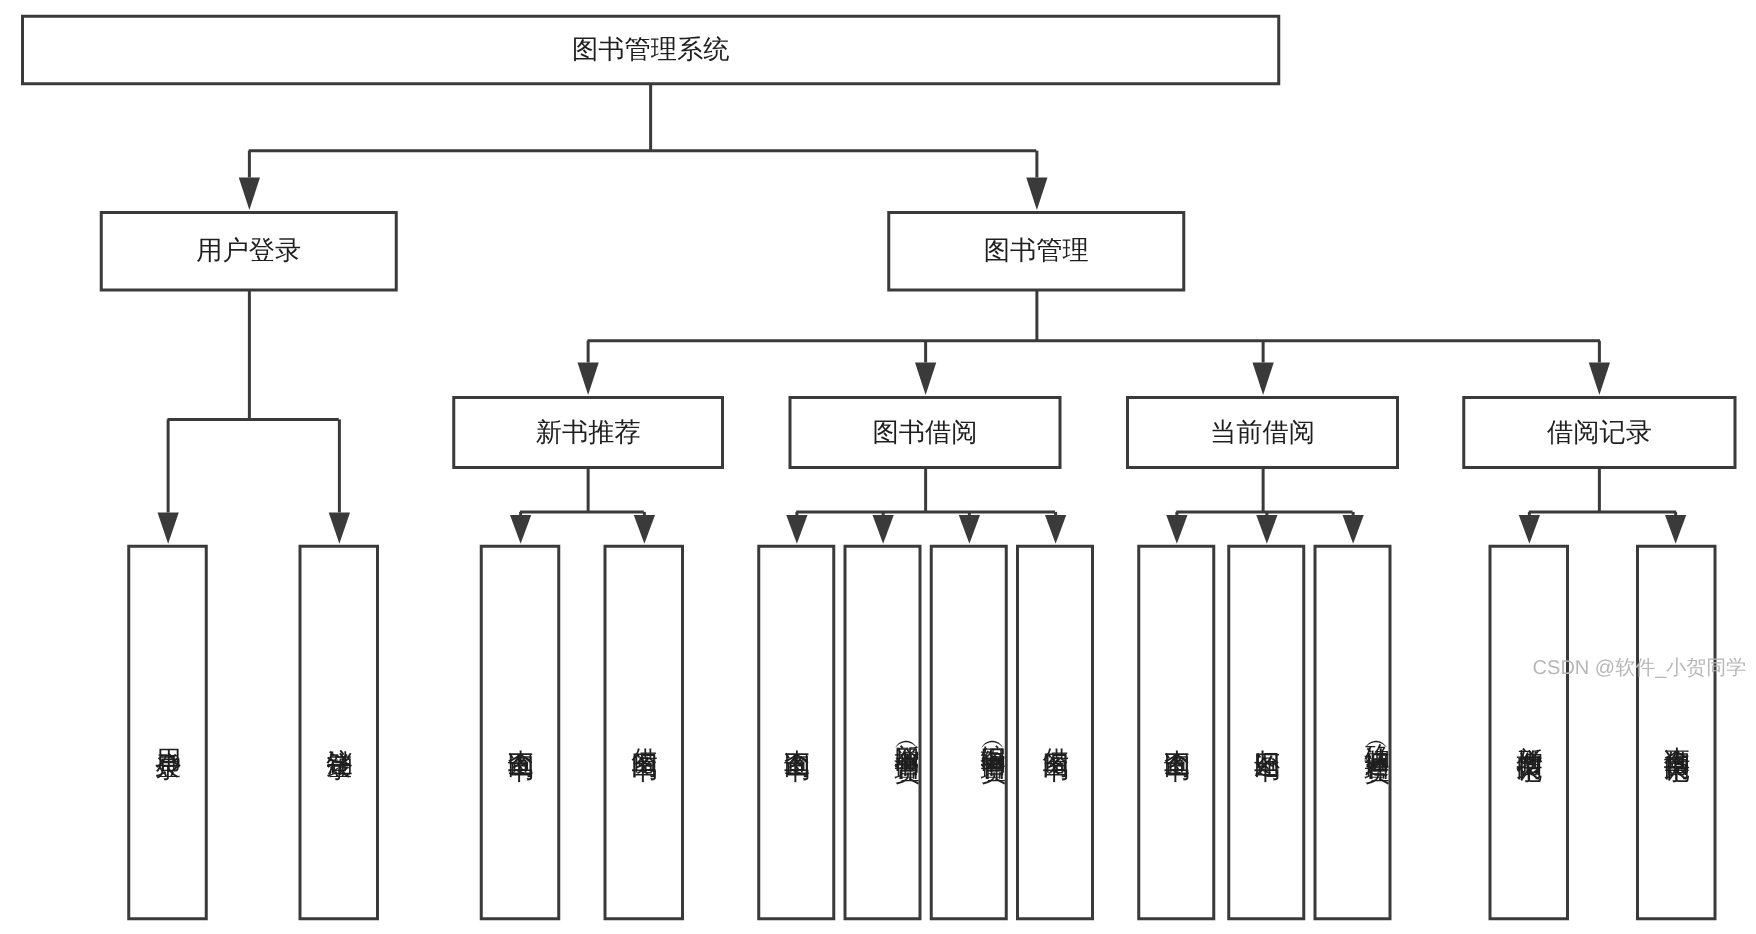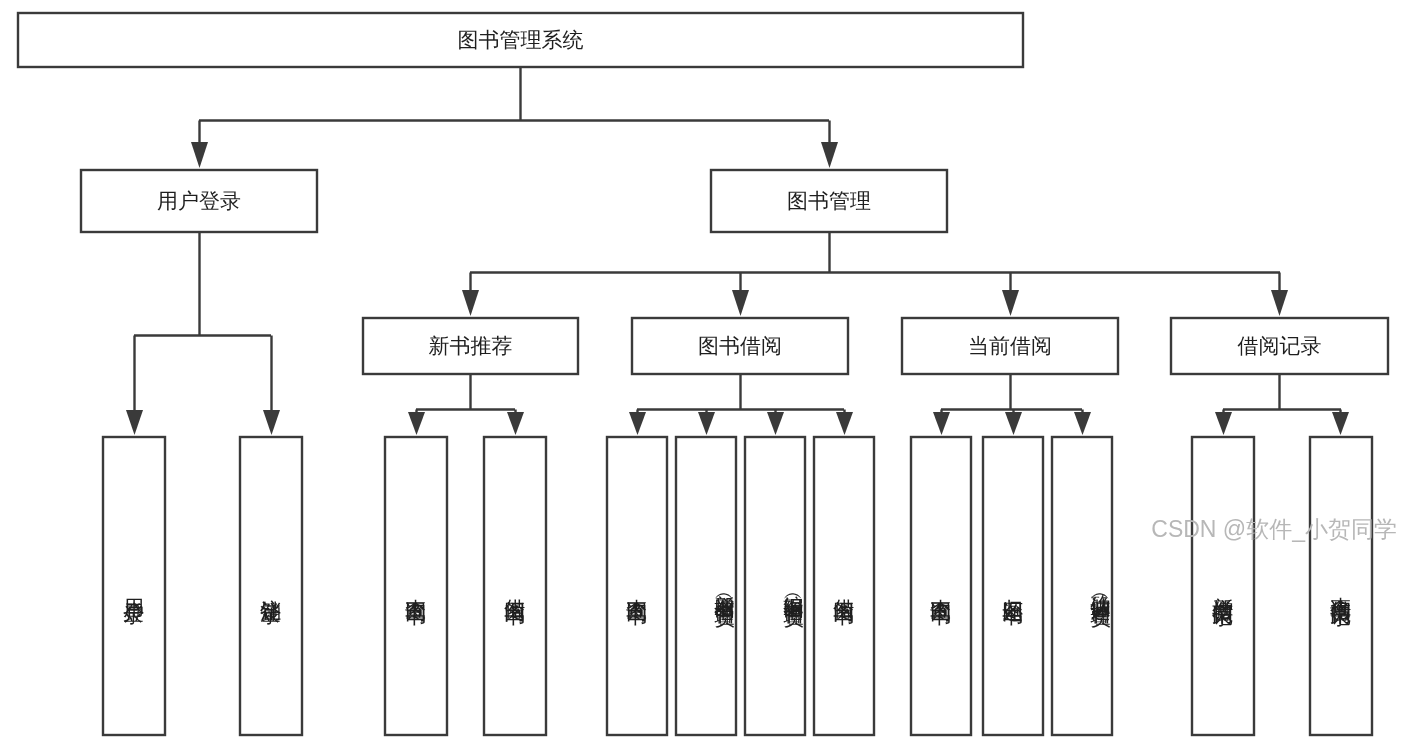--- a/index.html
+++ b/index.html
@@ -59,21 +59,21 @@
     letter-spacing: 2px;
     white-space: nowrap;
     text-align: center;
     pointer-events: none;
   }
   .watermark {
     position: absolute;
     right: 8px;
     bottom: 4px;
     font-family: "Liberation Sans", "DejaVu Sans", sans-serif;
-    font-size: 23px;
+    font-size: 16px;
     color: #b7b7b7;
     white-space: nowrap;
   }
 </style>
 </head>
 <body>
 
 <div id="diagram-root">
 
   <svg id="flow-svg" viewBox="0 0 1405 747">

